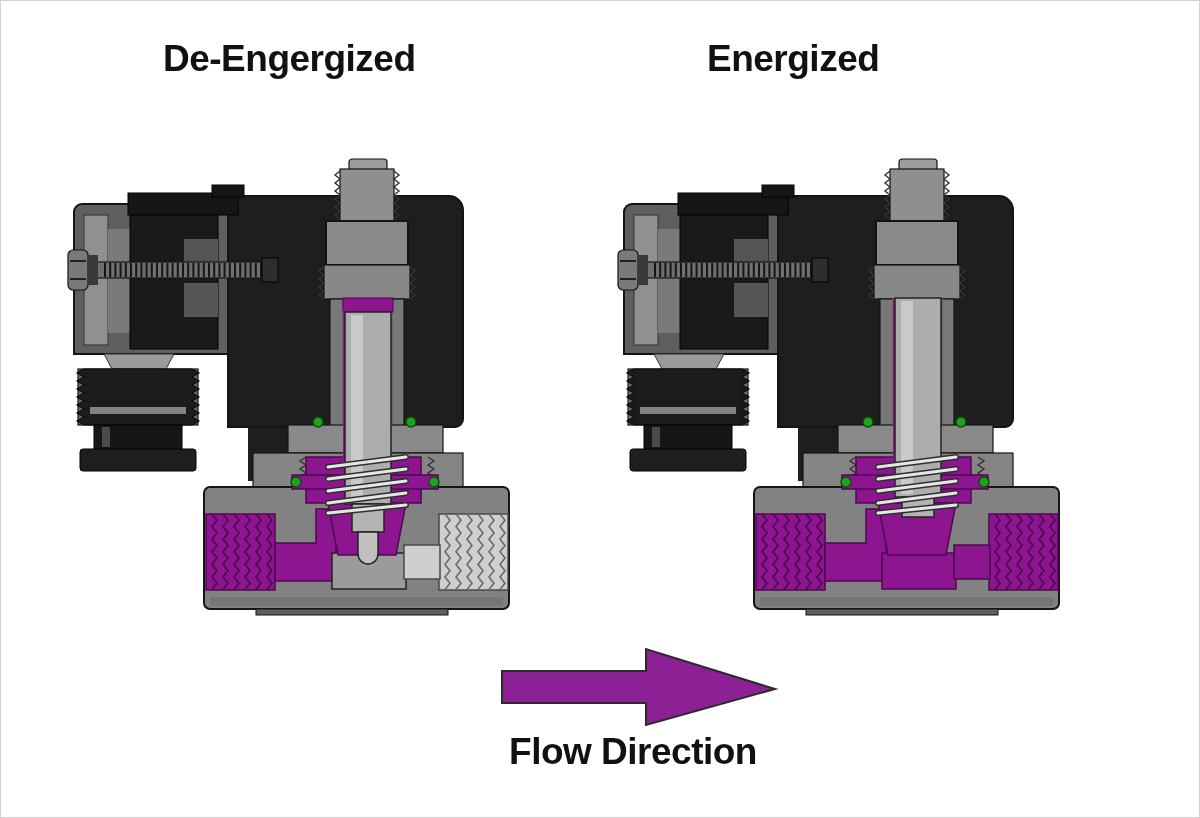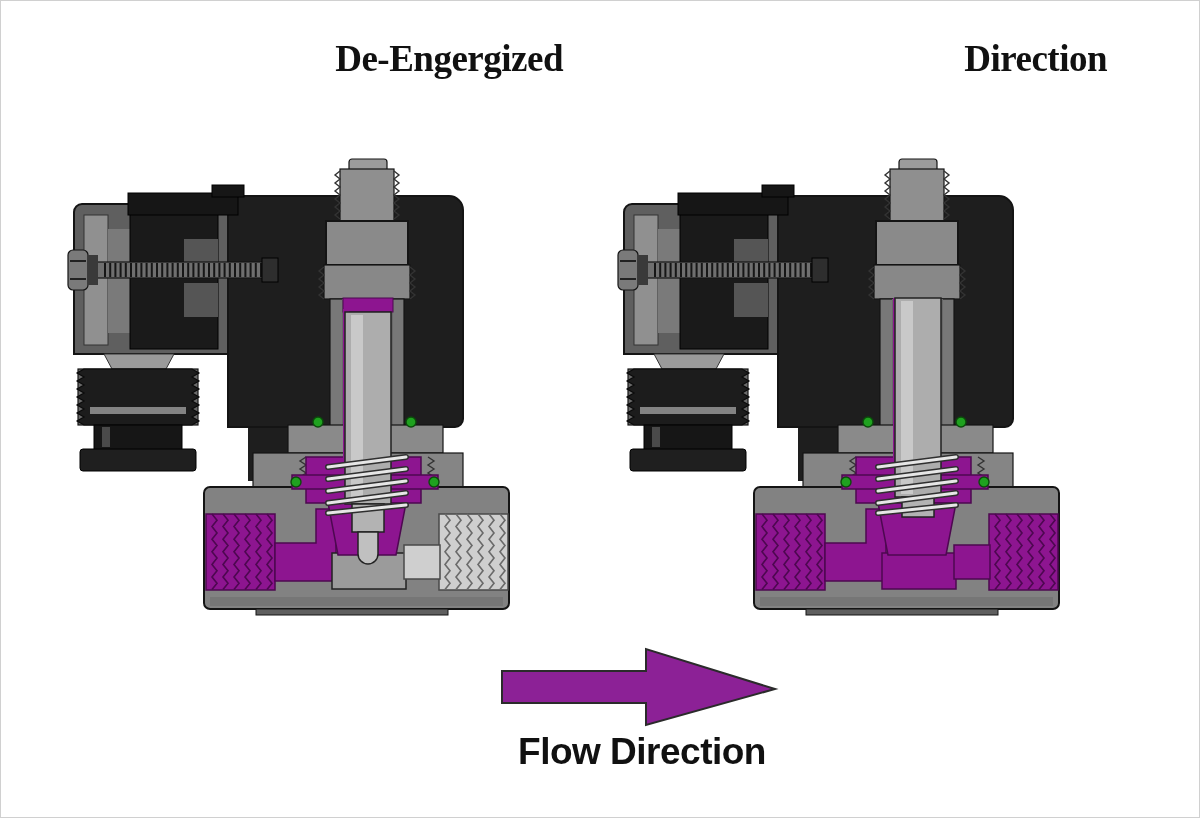--- a/index.html
+++ b/index.html
@@ -6,25 +6,25 @@
     --fluid-purple:#8d1590; --fluid-purple-dark:#4d0850; --arrow-purple:#8c2196;
     --arrow-outline:#2b2b2b; --coil-black:#1e1e1e; --body-gray:#828282;
     --metal-gray:#8a8a8a; --connector-gray:#5f5f5f; --noflow-gray:#cfcfcf;
     --oring-green:#1fa21f; --outline-black:#141414; --text-black:#111111;
     --page-bg:#ffffff;
   }
   html,body{margin:0;padding:0;}
   body{font-family:"Liberation Sans","DejaVu Sans",sans-serif;background:#e8e8e8;}
   .sheet{position:relative;width:1200px;height:818px;background:var(--page-bg);
          overflow:hidden;border:1px solid #d0d0d0;box-sizing:border-box;}
-  .title{position:absolute;width:400px;text-align:right;color:var(--text-black);
-         font-size:37px;font-weight:700;line-height:43px;letter-spacing:-0.5px;font-family:Liberation Serif, serif;}
+  .title{position:absolute;width:400px;text-align:left;color:var(--text-black);
+         font-size:37px;font-weight:700;line-height:43px;letter-spacing:-0.5px;}
   .title-left{left:162px;top:36px;}
   .title-right{left:706px;top:36px;}
-  .flow-label{position:absolute;left:441px;top:730px;width:400px;text-align:center;
+  .flow-label{position:absolute;left:432px;top:730px;width:400px;text-align:center;
          color:var(--text-black);font-size:37px;font-weight:700;letter-spacing:-0.5px;}
   .valve{position:absolute;top:156px;width:455px;height:462px;}
   .valve-left{left:65px;} .valve-right{left:615px;}
   .arrow-svg{position:absolute;left:492px;top:642px;}
 
   
   .ol{stroke:var(--outline-black);stroke-width:2;}
   .ol1{stroke:var(--outline-black);stroke-width:1.2;}
   .coil{fill:var(--coil-black);}
   .metal{fill:var(--metal-gray);}
@@ -52,21 +52,21 @@
 </head>
 <body>
 
 <div class="sheet">
 
   <div class="title title-left">
     <div>De-Engergized</div>
   </div>
 
   <div class="title title-right">
-    <div>Direction</div>
+    <div>Energized</div>
   </div>
 
   <svg class="valve valve-left" data-state="closed" viewBox="0 0 455 462">
 
     <g>
       <rect x="182" y="256" width="53" height="68" class="coil"></rect>
       <path d="M162,39 H383 a14,14 0 0 1 14,14 V262 a8,8 0 0 1 -8,8 H162 Z" class="coil ol"></path>
     </g>
 
     <g>

